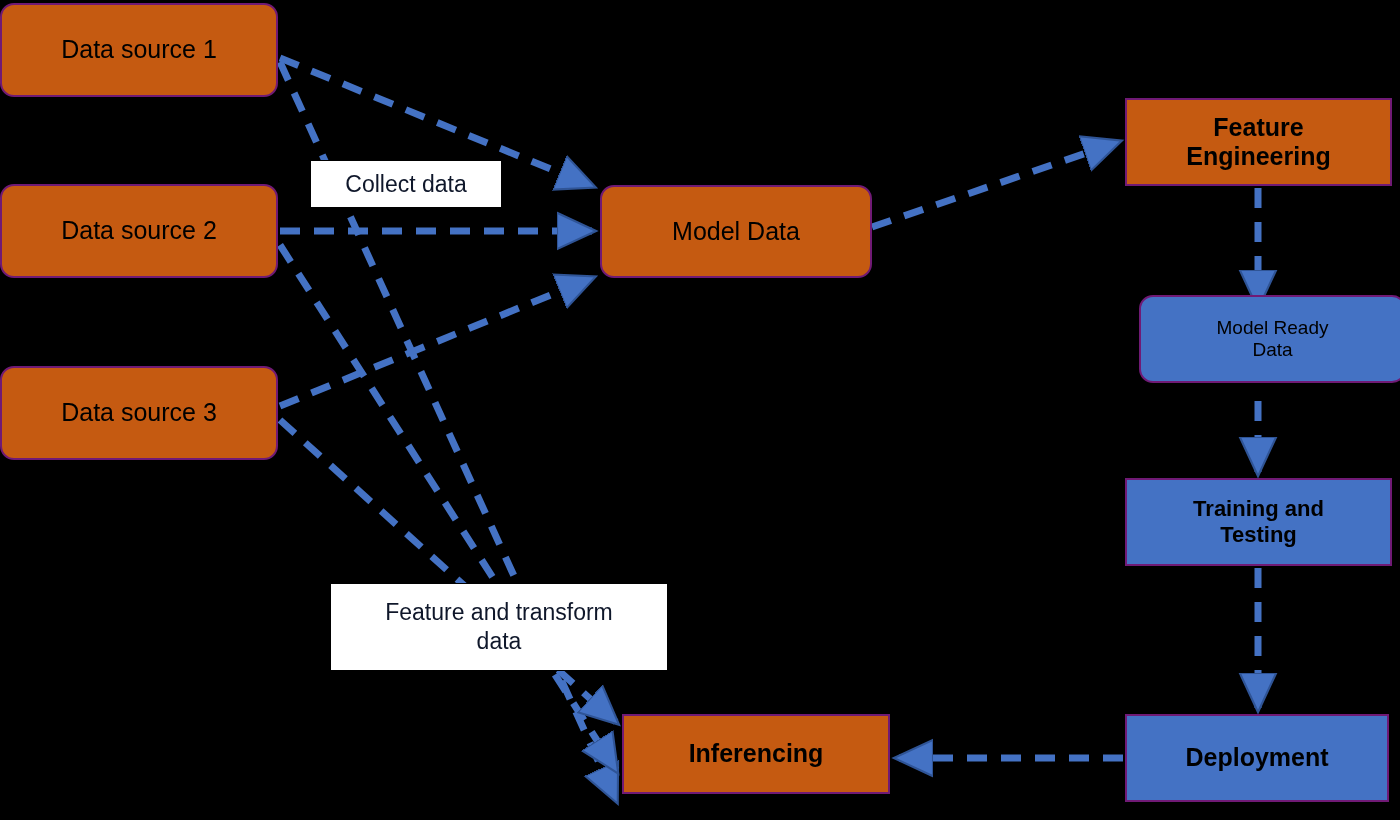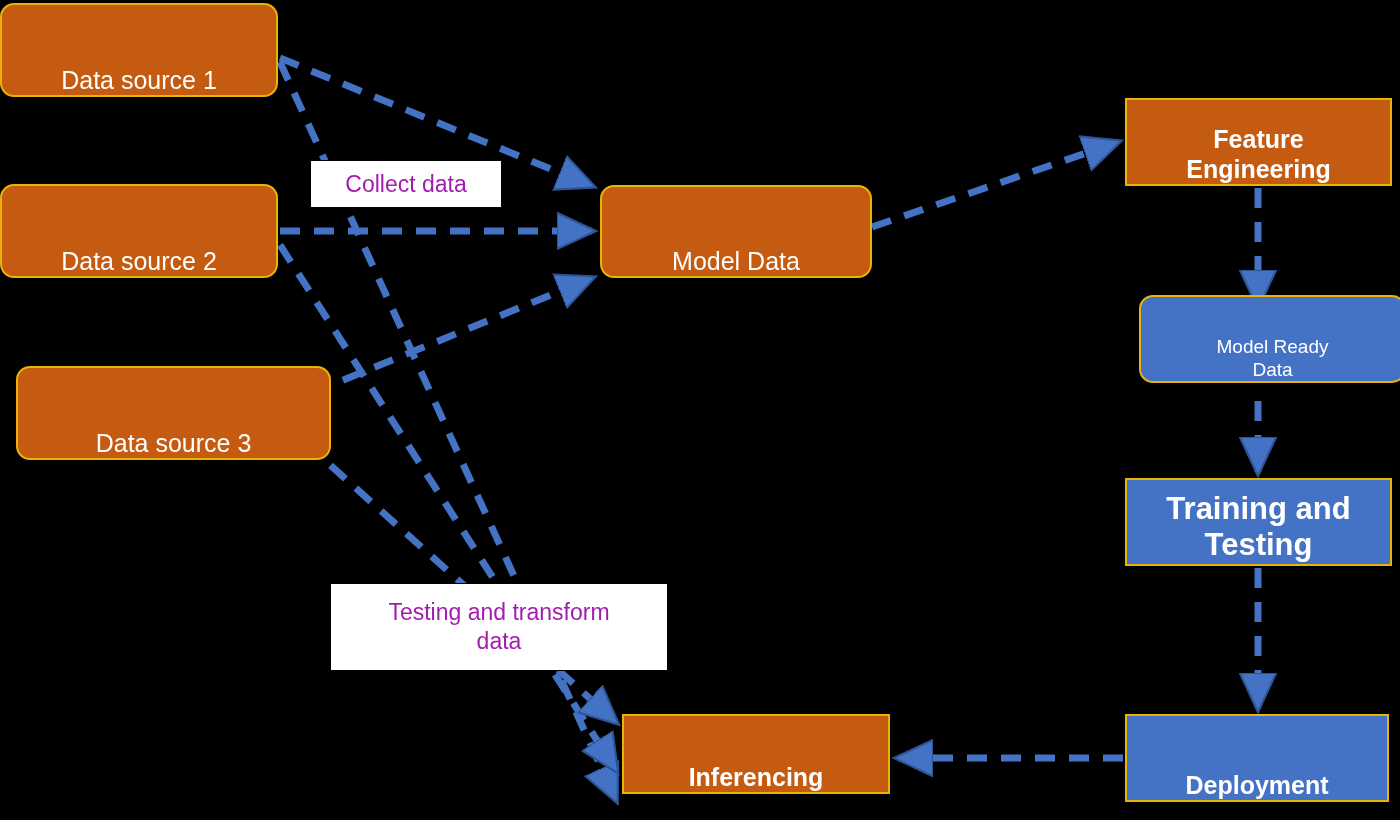--- a/index.html
+++ b/index.html
@@ -23,41 +23,41 @@
     left: 0;
     top: 0;
     width: 1400px;
     height: 820px;
     pointer-events: none;
   }
   .node {
     position: absolute;
     box-sizing: border-box;
     display: flex;
-    align-items: flex-end;
+    align-items: center;
     justify-content: center;
     text-align: center;
-    color: #ffffff;
+    color: #000000;
     line-height: 1.18;
-    border: 2px solid #eab308;
+    border: 2px solid #701a75;
     z-index: 3;
   }
   .node.orange { background: #C55A11; }
   .node.blue   { background: #4472C4; }
   .node.round  { border-radius: 14px; }
   .node.square { border-radius: 0; font-weight: bold; }
   .node .label {
     padding: 0 8px;
     white-space: pre-line;
   }
   .edge-label {
     position: absolute;
     box-sizing: border-box;
     background: #FFFFFF;
-    color: #a21caf;
+    color: #0f172a;
     border: 1px solid #000000;
     display: flex;
     align-items: center;
     justify-content: center;
     text-align: center;
     line-height: 1.25;
     z-index: 2;
     white-space: pre-line;
   }
 </style>
@@ -87,44 +87,44 @@
       </g>
   </svg>
 
   <div id="node-layer">
       <div class="node orange round" style="left: 0px; top: 3px; width: 278px; height: 94px; font-size: 25px;">
         <span class="label">Data source 1</span>
       </div>
       <div class="node orange round" style="left: 0px; top: 184px; width: 278px; height: 94px; font-size: 25px;">
         <span class="label">Data source 2</span>
       </div>
-      <div class="node orange round" style="left: 16px; top: 366px; width: 315px; height: 94px; font-size: 25px;">
+      <div class="node orange round" style="left: 0px; top: 366px; width: 278px; height: 94px; font-size: 25px;">
         <span class="label">Data source 3</span>
       </div>
       <div class="node orange round" style="left: 600px; top: 185px; width: 272px; height: 93px; font-size: 25px;">
         <span class="label">Model Data</span>
       </div>
       <div class="node orange square" style="left: 1125px; top: 98px; width: 267px; height: 88px; font-size: 25px;">
         <span class="label">Feature
 Engineering</span>
       </div>
       <div class="node blue round" style="left: 1125px; top: 295px; width: 267px; height: 88px; font-size: 19px; margin-left: 14px;">
         <span class="label">Model Ready
 Data</span>
       </div>
-      <div class="node blue square" style="left: 1125px; top: 478px; width: 267px; height: 88px; font-size: 31px;">
+      <div class="node blue square" style="left: 1125px; top: 478px; width: 267px; height: 88px; font-size: 22px;">
         <span class="label">Training and
 Testing</span>
       </div>
       <div class="node blue square" style="left: 1125px; top: 714px; width: 264px; height: 88px; font-size: 25px;">
         <span class="label">Deployment</span>
       </div>
       <div class="node orange square" style="left: 622px; top: 714px; width: 268px; height: 80px; font-size: 25px;">
         <span class="label">Inferencing</span>
       </div>
     </div>
   <div id="edge-label-layer">
       <div class="edge-label" style="left: 310px; top: 160px; width: 192px; height: 48px; font-size: 23px;">Collect data</div>
-      <div class="edge-label" style="left: 330px; top: 583px; width: 338px; height: 88px; font-size: 23px;">Testing and transform
+      <div class="edge-label" style="left: 330px; top: 583px; width: 338px; height: 88px; font-size: 23px;">Feature and transform
 data</div>
     </div>
 
 </div>
 
 </body></html>

